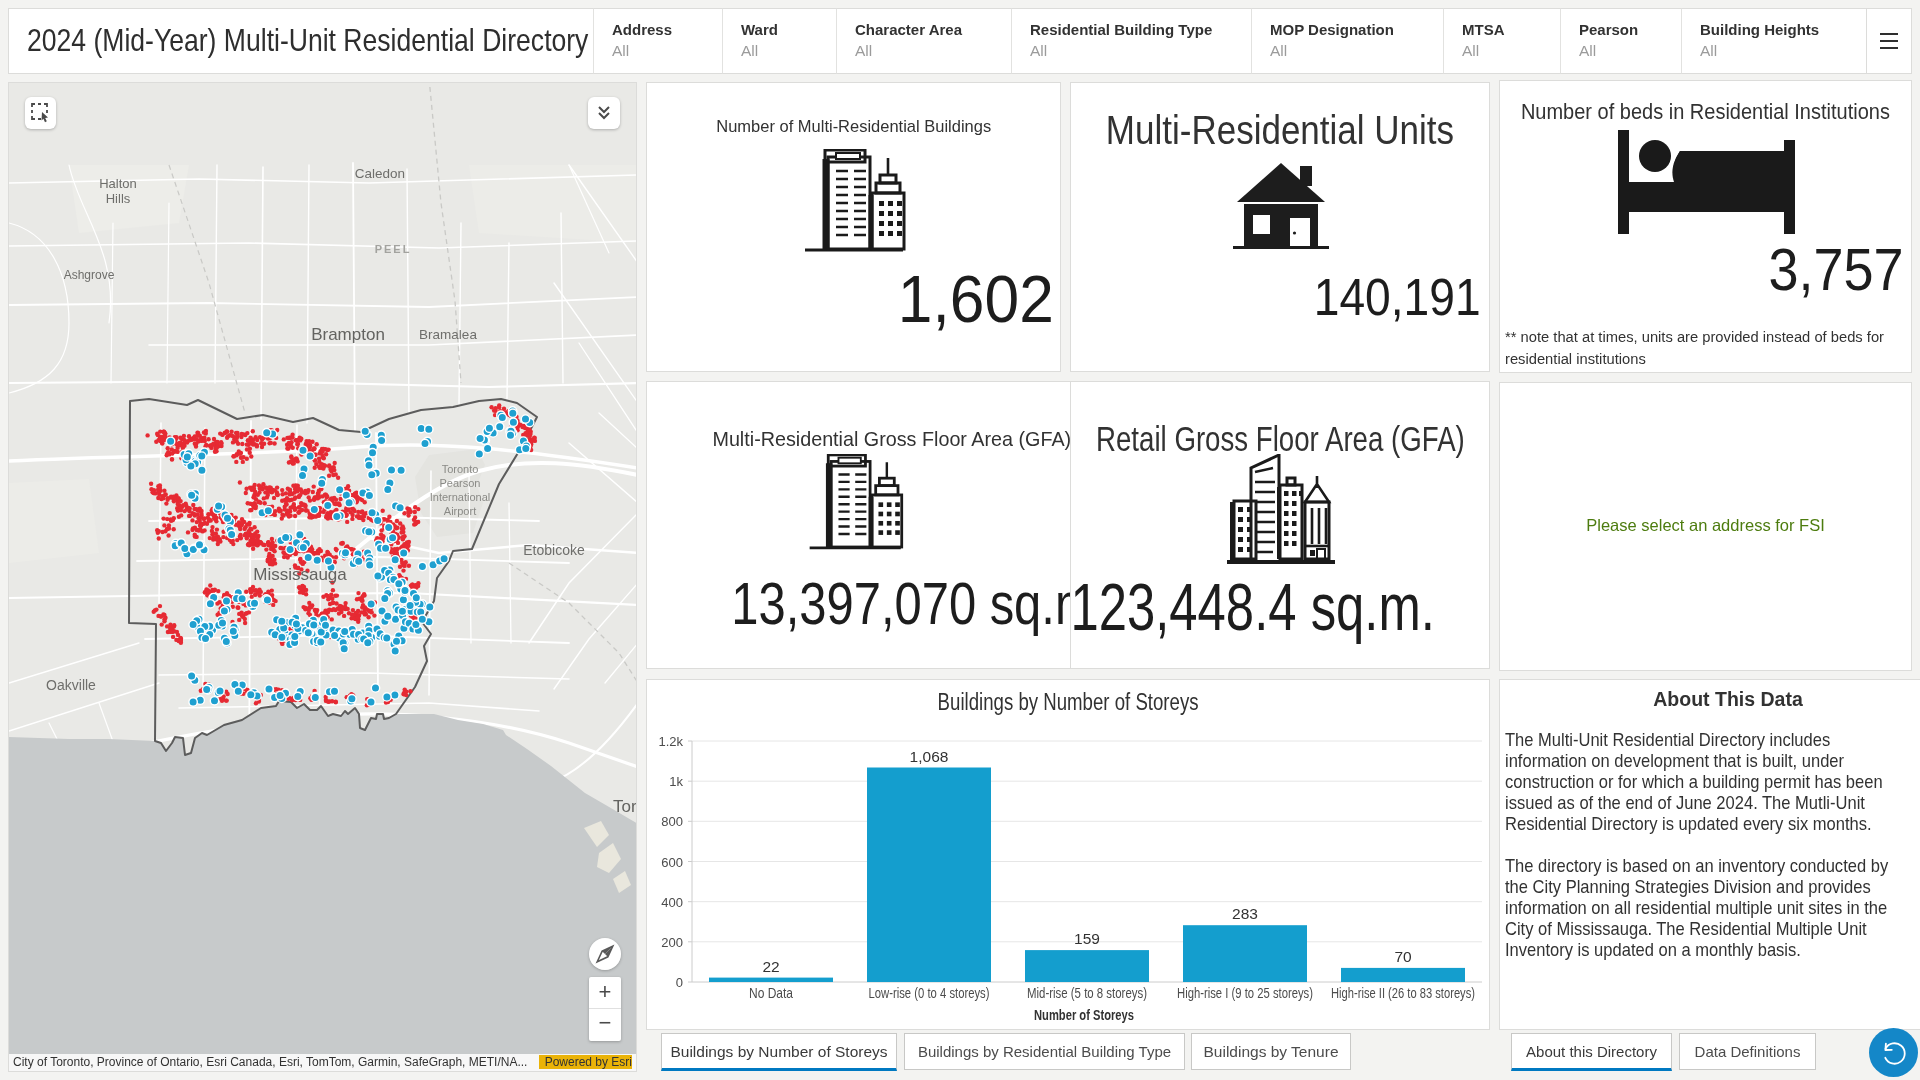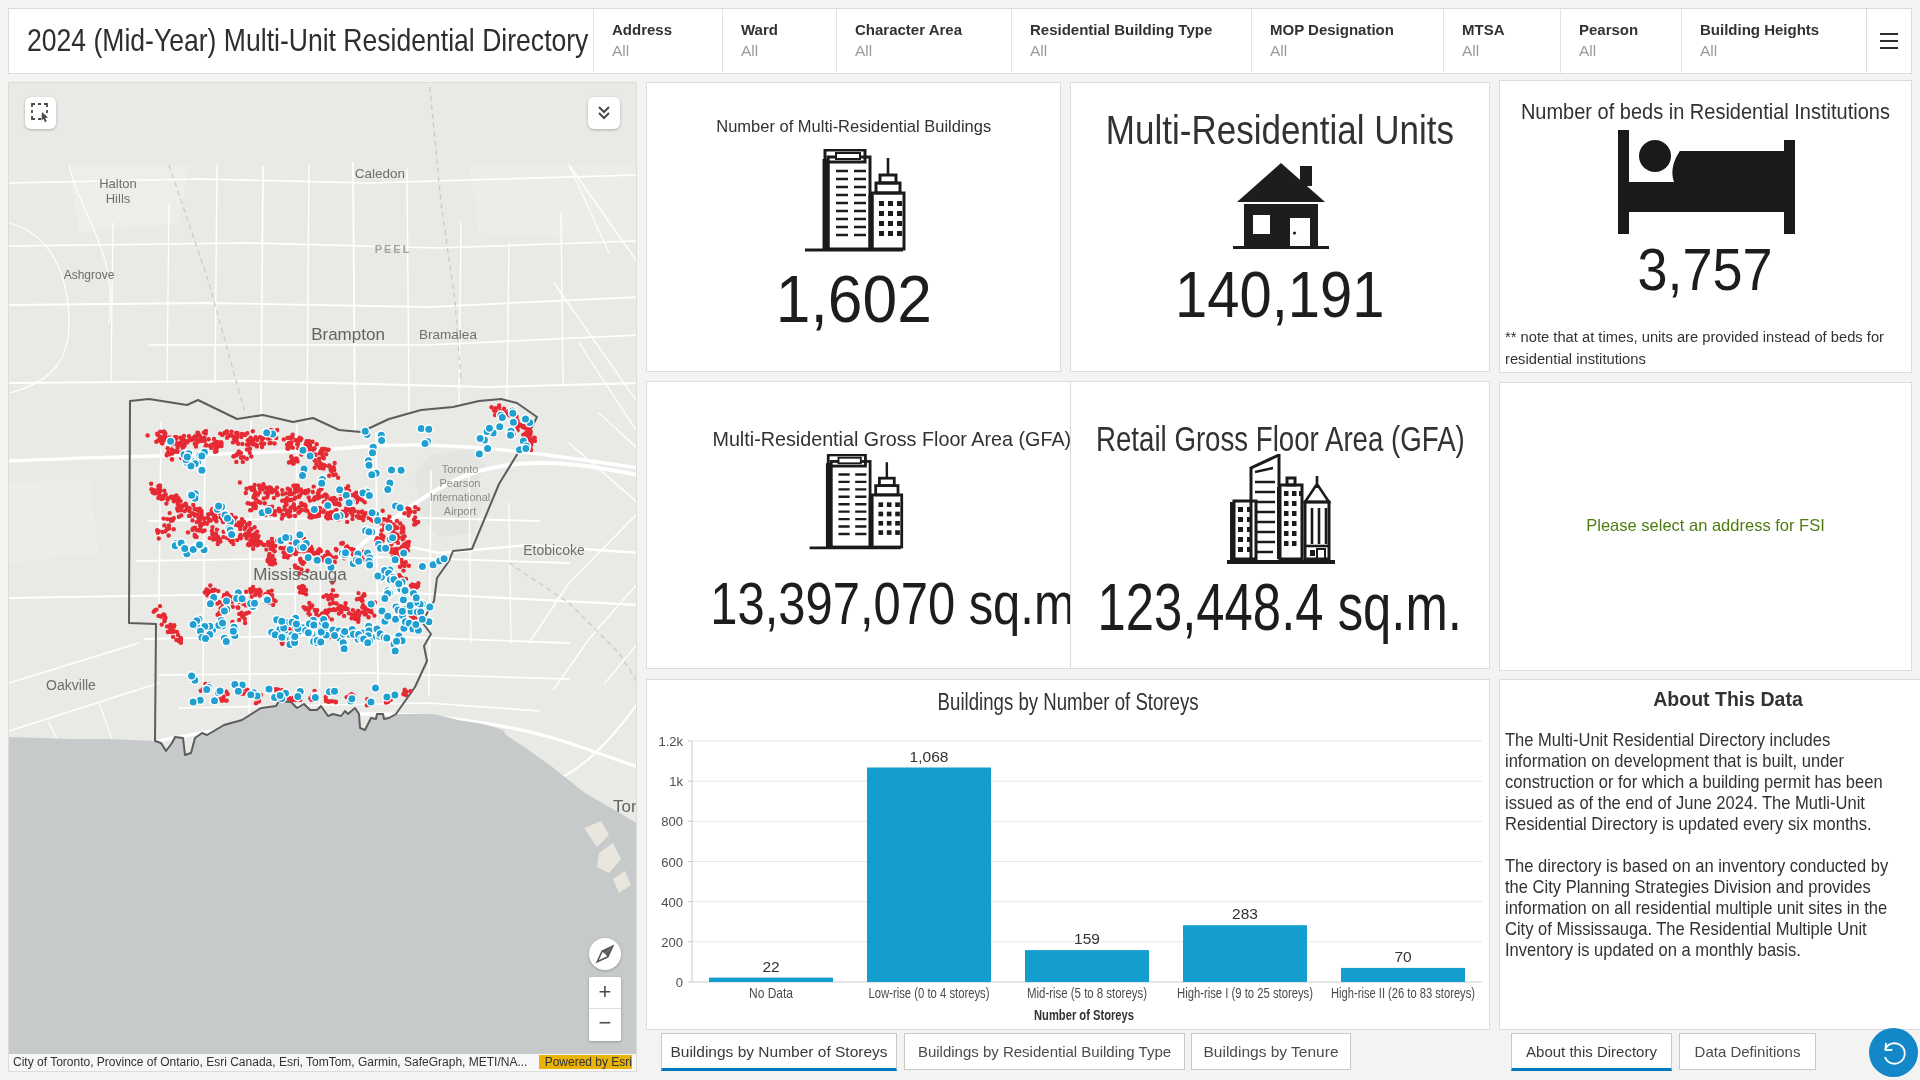--- a/index.html
+++ b/index.html
@@ -4,21 +4,21 @@
 * { margin:0; padding:0; box-sizing:border-box; }
 html,body { width:1920px; height:1080px; overflow:hidden; background:#f3f3f1;
   font-family:"Liberation Sans", sans-serif; color:#323232; }
 .abs { position:absolute; }
 .panel { position:absolute; background:#ffffff; border:1px solid #dcdcda; }
 .hdrbox { position:absolute; background:#ffffff; border:1px solid #dcdcda; }
 .filt { position:absolute; top:8px; height:66px; background:#fff;
   border-top:1px solid #dcdcda; border-bottom:1px solid #dcdcda; border-left:1px solid #e2e2e0; padding:12px 0 12px 18px; }
 .flabel { font-size:15px; font-weight:bold; color:#323232; }
 .fall { font-size:15.5px; color:#9b9b9b; margin-top:4px; }
-.bignum { position:absolute; width:100%; display:flex; justify-content:center; color:#1d1d1d; }
+.bignum { position:absolute; width:100%; display:flex; justify-content:flex-end; color:#1d1d1d; }
 .bignum span { white-space:nowrap; transform:scaleX(0.93); }
 .ptitle { position:absolute; width:100%; display:flex; justify-content:center; color:#323232; }
 .ptitle span { white-space:nowrap; }
 .tab { position:absolute; top:1033px; height:37px; background:#fff; border:1px solid #c8c8c6;
   font-size:15.5px; color:#4c4c4c; text-align:center; line-height:36px; white-space:nowrap; overflow:hidden; }
 .tab.active { border-bottom:3px solid #0079c1; color:#3a3a3a; height:38px; }
 .mapbtn { position:absolute; background:#fff; border-radius:6px;
   box-shadow:0 1px 3px rgba(0,0,0,0.25); display:flex; align-items:center; justify-content:center; }
 </style></head>
 <body>
@@ -2330,21 +2330,21 @@
 <g fill="#1d1d1d">
 <path d="M48,3 L4,42 L92,42 Z"></path>
 <rect x="67" y="6" width="12" height="20"></rect>
 <rect x="11" y="44" width="74" height="42"></rect>
 <rect x="0" y="86" width="96" height="3"></rect>
 </g>
 <rect x="20" y="55" width="17" height="19" fill="#fff"></rect>
 <rect x="57" y="58" width="20" height="28" fill="#fff"></rect>
 <circle cx="61.5" cy="73" r="1.6" fill="#1d1d1d"></circle>
 </svg></div>
- <div class="bignum" style="top:175px;font-size:64px">
+ <div class="bignum" style="top:185px;font-size:51px">
       <span style="transform:scaleX(0.905)">140,191</span>
     </div>
 </div>
 <div class="panel" style="left:1499px;top:80px;width:413px;height:293px">
  <div class="ptitle" style="top:19px;font-size:21.5px">
       <span style="transform:scaleX(0.93)">Number of beds in Residential Institutions</span>
     </div>
  <div class="abs" style="left:118px;top:49px"><svg width="178" height="104" viewBox="0 0 178 104">
 <g fill="#1a1a1a">
 <rect x="0" y="0" width="11" height="104"></rect>

